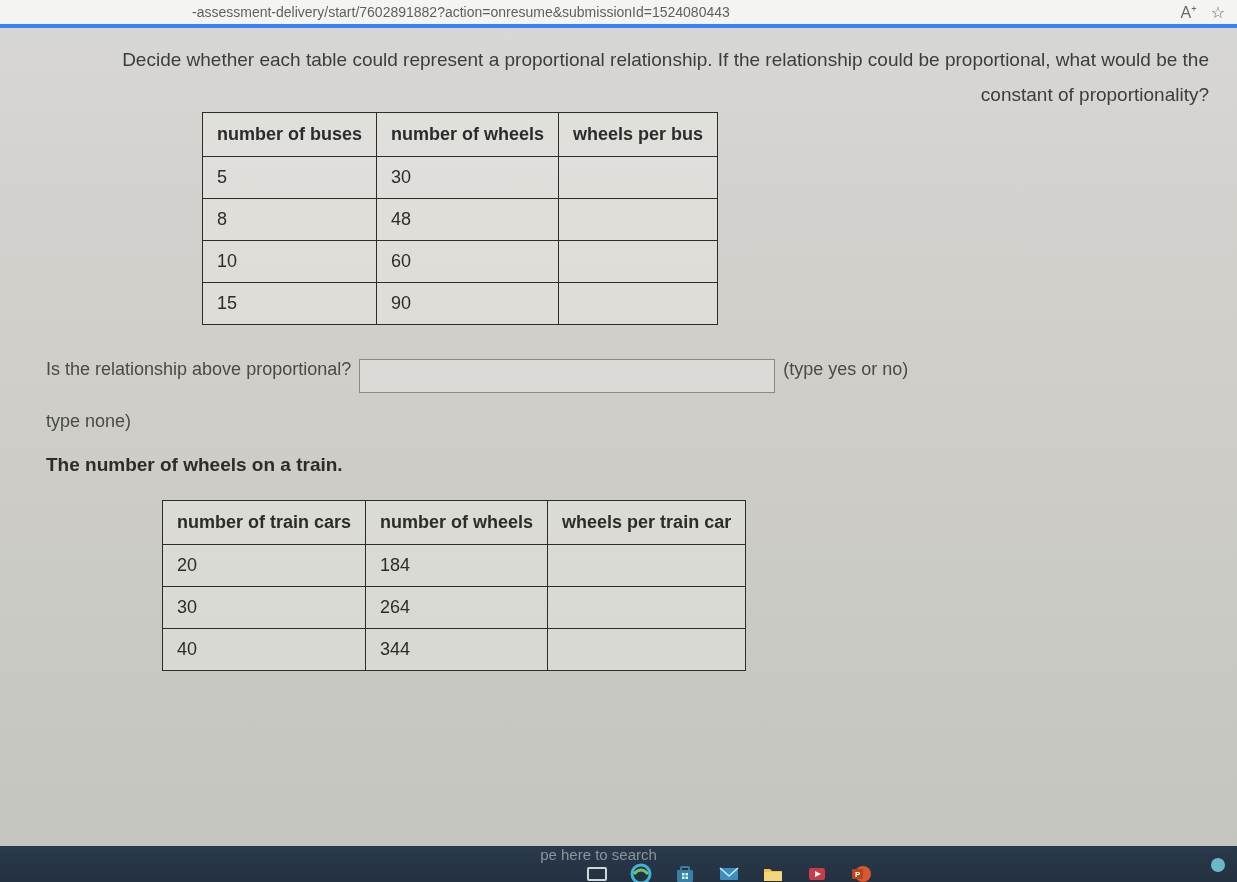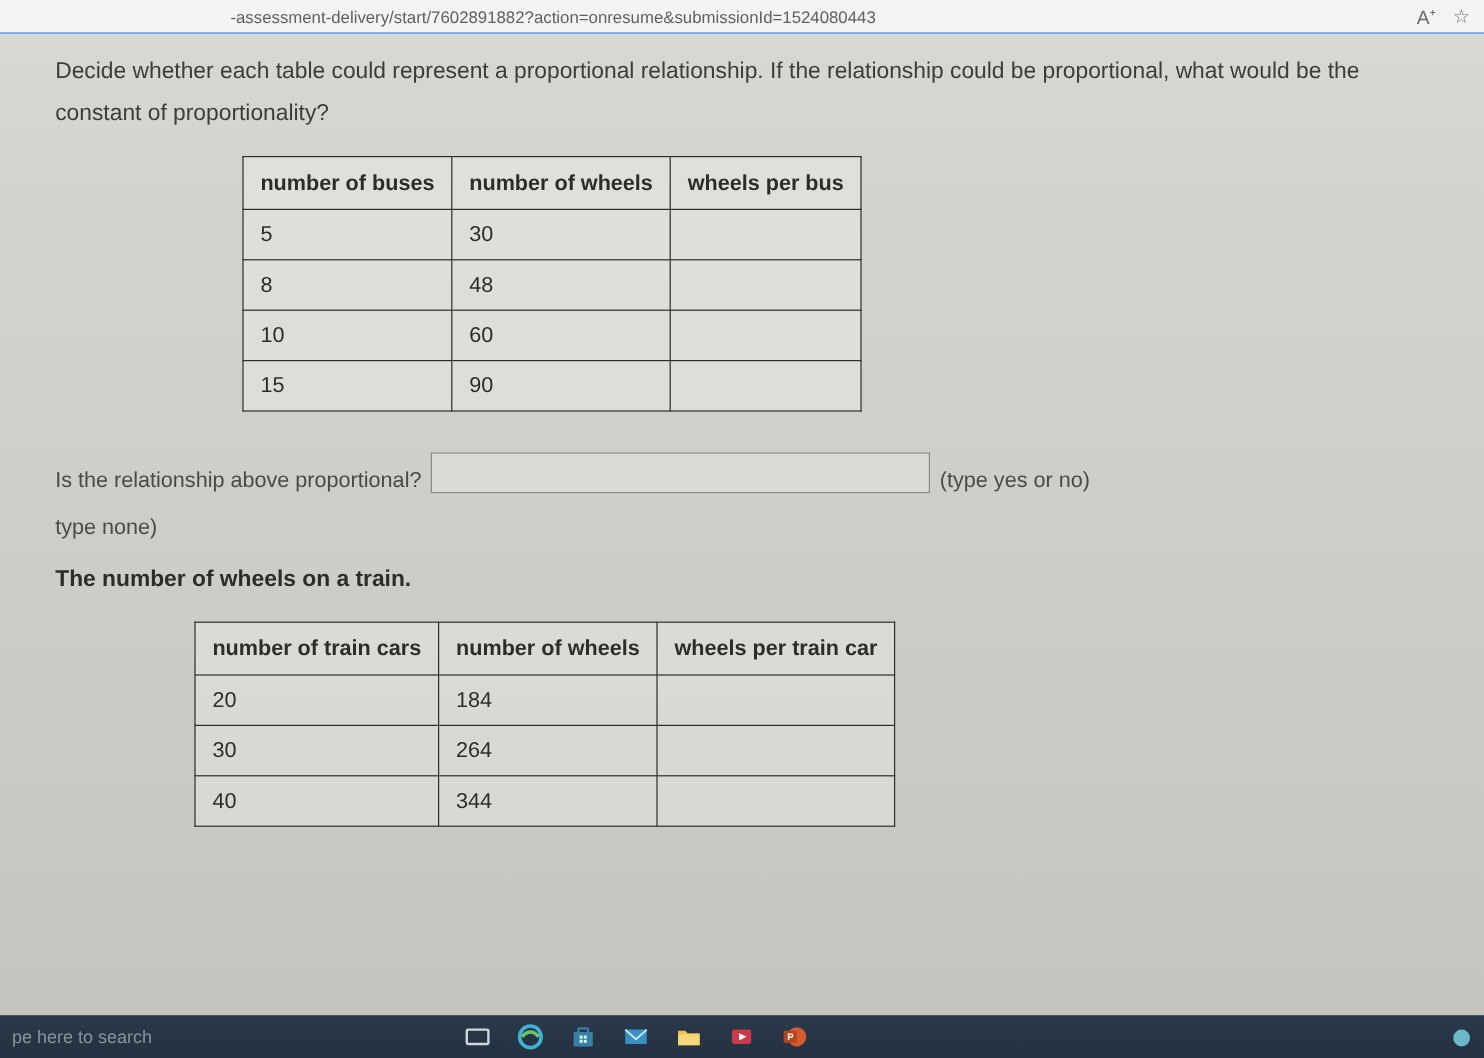--- a/index.html
+++ b/index.html
@@ -12,35 +12,35 @@
       overflow: hidden;
     }
     .toolbar-area {
       height: 28px;
       background: #f4f4f2;
       display: flex;
       align-items: center;
       padding: 0 12px;
       font-size: 14px;
       color: #6a6a6a;
-      border-bottom: 1px solid #3b82f6;
+      border-bottom: 4px solid #3b82f6;
     }
     .url-text { flex: 1; padding-left: 180px; color: #5f5f5f; font-size: 14px; }
     .toolbar-icons { display: flex; gap: 14px; align-items: center; color: #6a6a6a; }
     .toolbar-icons span { font-size: 16px; }
     .page-content {
       padding: 14px 28px 10px 46px;
       color: #3a3a38;
     }
     .instruction {
       font-size: 19px;
       line-height: 1.85;
       color: #3d3d3b;
       font-weight: normal;
-      margin-bottom: 18px;
+      text-align: right;
     }
     .section-title {
       font-size: 19px;
       font-weight: bold;
       color: #2c2c2a;
       margin-top: 14px;
       margin-bottom: 26px;
     }
     table.data-table {
       border-collapse: collapse;
@@ -56,21 +56,21 @@
       height: 42px;
     }
     table.data-table th {
       font-weight: bold;
       height: 44px;
       min-width: 150px;
     }
     table.data-table.t2 { margin-left: 116px; padding-left: 40px; }
     .qline {
       display: flex;
-      align-items: flex-end;
+      align-items: flex-start;
       font-size: 18px;
       color: #4a4a48;
       margin-bottom: 28px;
       flex-wrap: nowrap;
     }
     .qline .label-text { white-space: nowrap; }
     .text-input {
       height: 34px;
       border: 1px solid #8a8a86;
       background: rgba(255,255,255,0.25);
@@ -84,20 +84,21 @@
     .taskbar {
       position: absolute;
       bottom: 0; left: 0; right: 0;
       height: 36px;
       background: linear-gradient(180deg, #2a3a4c 0%, #233140 100%);
       display: flex;
       align-items: center;
       padding: 0 10px;
       color: #cfd6dc;
       font-size: 14px;
+      flex-direction: column;
     }
     .search-hint { color: #8a949c; font-size: 15px; padding-right: 40px; }
     .task-icons { display: flex; gap: 22px; align-items: center; margin-left: 220px; }
     .task-icons .tico { width: 22px; height: 22px; display:flex; align-items:center; justify-content:center; }
     .tico-tv { border: 2px solid #cfd6dc; border-radius: 2px; width:20px; height:14px; position:relative;}
     .tico-edge svg, .tico-store svg, .tico-mail svg, .tico-folder svg, .tico-video svg, .tico-ppt svg { display:block;}
     .dot-right { position:absolute; right:12px; bottom:10px; width:14px; height:14px; border-radius:50%; background:#6bb8c9;}
   </style>
 </head>
 <body>

